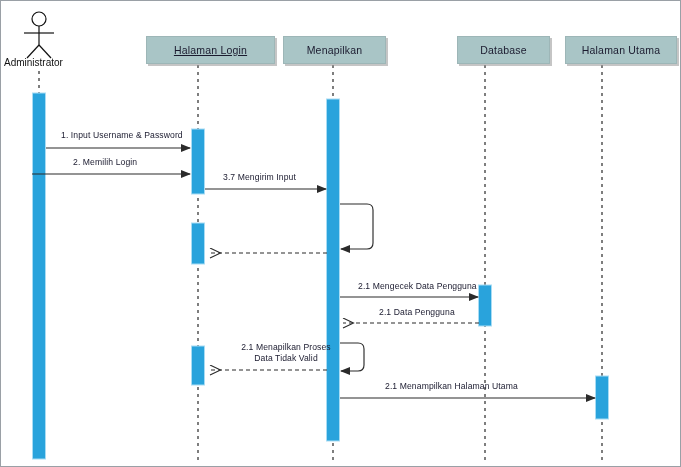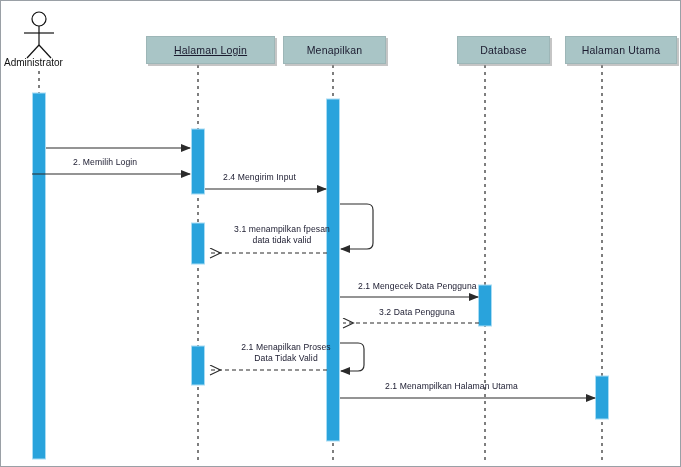--- a/index.html
+++ b/index.html
@@ -117,33 +117,30 @@
   </div>
 
   <div class="lifeline-box" style="left:456px;top:35px;width:93px;height:28px;">
     <span>Database</span>
   </div>
 
   <div class="lifeline-box" style="left:552px;top:35px;width:112px;height:28px;margin-left:12px;">
     <span>Halaman Utama</span>
   </div>
 
+  <div class="msg-label" style="left:60px;top:129px;">1. Input Username &amp; Password</div>
 
   <div class="msg-label" style="left:72px;top:156px;">2. Memilih Login</div>
 
-  <div class="msg-label" style="left:222px;top:171px;">2.4 Mengirim Input</div>
+  <div class="msg-label" style="left:222px;top:171px;">3.7 Mengirim Input</div>
 
-  <div class="msg-label two-line" style="left:218px;top:223px;width:126px;">
-    <div>3.1 menampilkan fpesan</div>
-    <div>data tidak valid</div>
-  </div>
 
   <div class="msg-label" style="left:357px;top:280px;">2.1 Mengecek Data Pengguna</div>
 
-  <div class="msg-label" style="left:378px;top:306px;">3.2  Data Pengguna</div>
+  <div class="msg-label" style="left:378px;top:306px;">2.1  Data Pengguna</div>
 
   <div class="msg-label two-line" style="left:222px;top:341px;width:126px;">
     <div>2.1  Menapilkan Proses</div>
     <div>Data Tidak Valid</div>
   </div>
 
   <div class="msg-label" style="left:384px;top:380px;">2.1 Menampilkan Halaman Utama</div>
 
 </div>
 

